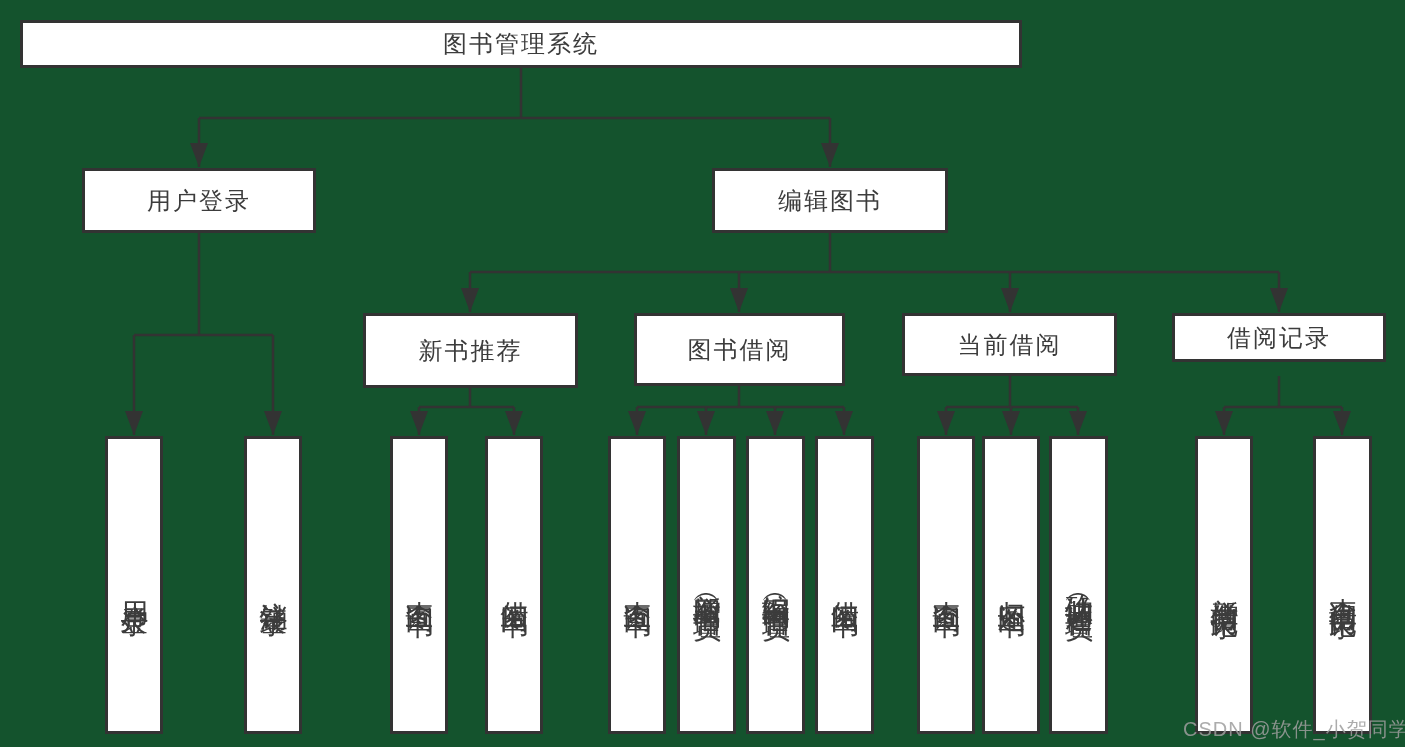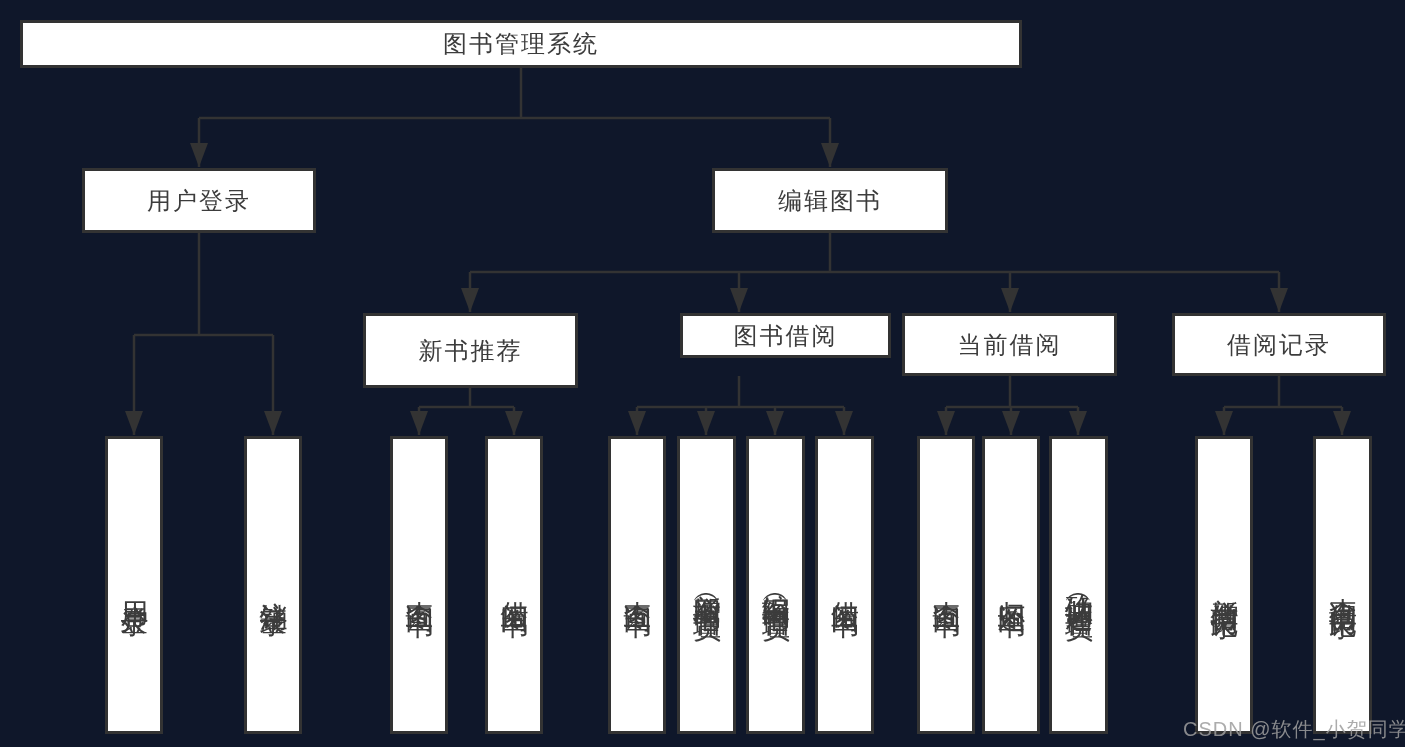--- a/index.html
+++ b/index.html
@@ -4,21 +4,21 @@
 <style>
   html, body {
     margin: 0;
     padding: 0;
     background: #ffffff;
   }
   .canvas {
     position: relative;
     width: 1405px;
     height: 747px;
-    background: #0f172a;
+    background: #14532d;
     font-family: "Liberation Sans", sans-serif;
     overflow: hidden;
   }
   svg.connectors {
     position: absolute;
     left: 0;
     top: 0;
     width: 1405px;
     height: 747px;
   }
@@ -123,23 +123,23 @@
       </g>
     </g>
   </svg>
 
   <div class="node h-node" style="left:20px; top:20px; width:1002px; height:48px;">图书管理系统</div>
 
   <div class="node h-node" style="left:82px; top:168px; width:234px; height:65px;">用户登录</div>
   <div class="node h-node" style="left:712px; top:168px; width:236px; height:65px;">编辑图书</div>
 
   <div class="node h-node" style="left:363px; top:313px; width:215px; height:75px;">新书推荐</div>
-  <div class="node h-node" style="left:634px; top:313px; width:211px; height:45px;margin-left:46px;">图书借阅</div>
+  <div class="node h-node" style="left:634px; top:313px; width:211px; height:73px;">图书借阅</div>
   <div class="node h-node" style="left:902px; top:313px; width:215px; height:63px;">当前借阅</div>
-  <div class="node h-node" style="left:1172px; top:313px; width:214px; height:63px;">借阅记录</div>
+  <div class="node h-node" style="left:1172px; top:313px; width:214px; height:49px;">借阅记录</div>
 
   <div class="node v-node" style="left:105px; top:436px; width:58px; height:298px;">用户登录</div>
   <div class="node v-node" style="left:244px; top:436px; width:58px; height:298px;">注销登录</div>
 
   <div class="node v-node" style="left:390px; top:436px; width:58px; height:298px;">查询图书</div>
   <div class="node v-node" style="left:485px; top:436px; width:58px; height:298px;">借阅图书</div>
 
   <div class="node v-node" style="left:608px; top:436px; width:58px; height:298px;">查询图书</div>
   <div class="node v-node" style="left:677px; top:436px; width:59px; height:298px;">新增图书（管理员）</div>
   <div class="node v-node" style="left:746px; top:436px; width:59px; height:298px;">编辑图书（管理员）</div>

